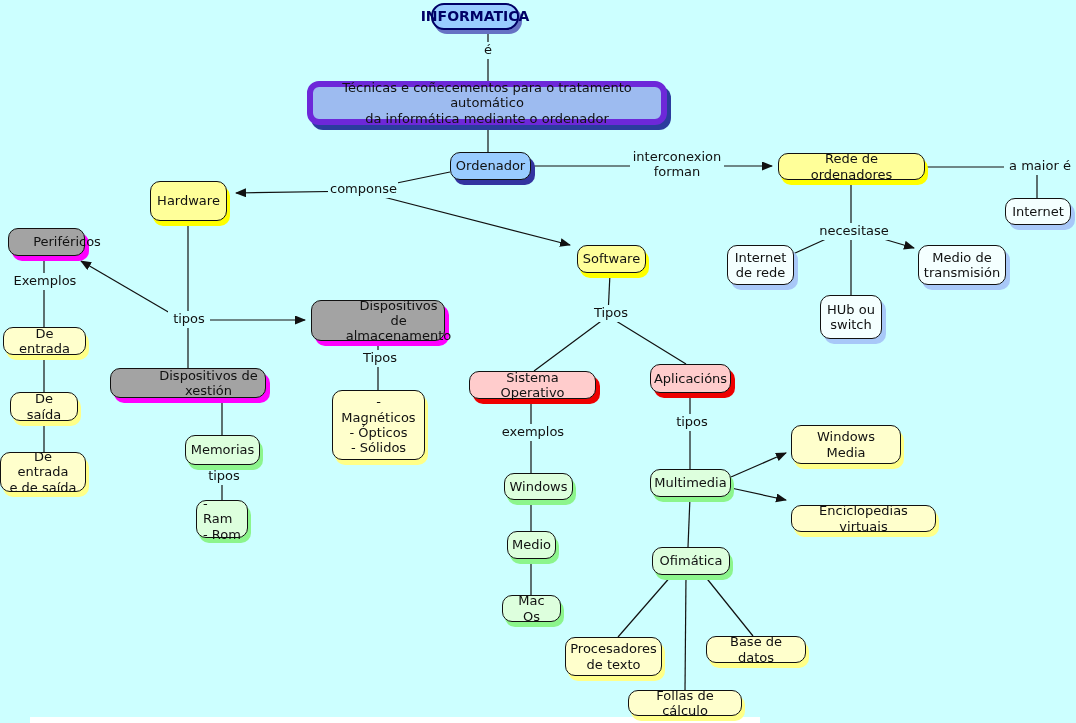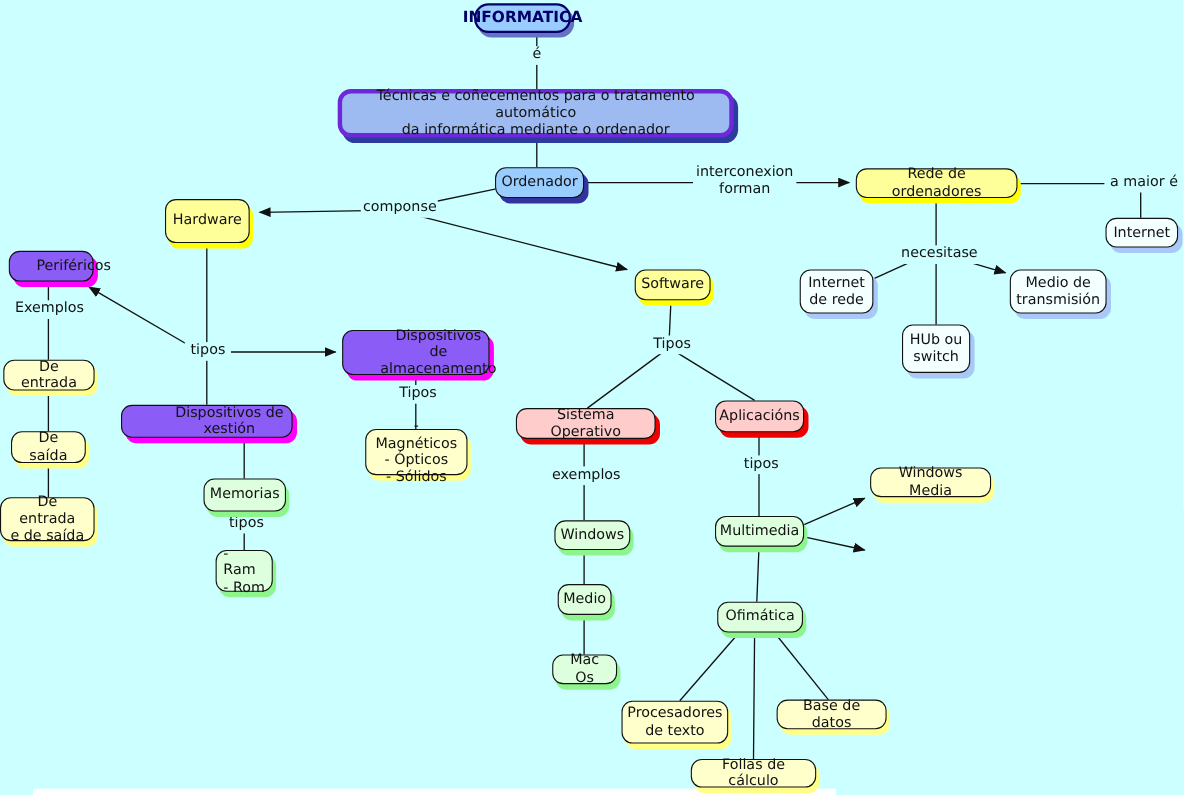--- a/index.html
+++ b/index.html
@@ -10,25 +10,25 @@
   svg.lines{position:absolute;left:0;top:0;z-index:1;}
   .node{
     position:absolute;z-index:3;box-sizing:border-box;
     display:flex;align-items:center;justify-content:center;
     border:1px solid #111;border-radius:10px;
     font-size:13px;line-height:1.18;color:#111;text-align:center;
     white-space:pre-line;padding:2px 6px;
   }
   .n-title{background:#99CCFF;border:2px solid #000066;color:#000066;
     font-weight:bold;font-size:14px;box-shadow:3px 4px 0 #6672C4;border-radius:12px;}
-  .n-def{background:#9DBBF0;border:4px solid #6d28d9;box-shadow:4px 5px 0 #2B3C9E;border-radius:12px;}
+  .n-def{background:#9DBBF0;border:6px solid #6d28d9;box-shadow:4px 5px 0 #2B3C9E;border-radius:12px;}
   .n-ordenador{background:#99CCFF;box-shadow:4px 5px 0 #3333A0;}
   .n-yellow{background:#FFFF99;box-shadow:3px 5px 0 #FFFF00;}
   .n-paleyellow{background:#FFFFCC;box-shadow:3px 5px 0 #FFFF88;}
-  .n-pink{background:#8b5cf6;box-shadow:4px 5px 0 #FF00FF;padding-left:47px;}
+  .n-pink{background:#a3a3a3;box-shadow:4px 5px 0 #FF00FF;padding-left:47px;}
   .n-red{background:#FFCCCC;box-shadow:4px 5px 0 #EE0000;}
   .n-green{background:#DDFFDD;box-shadow:3px 5px 0 #8CF58C;}
   .n-azure{background:#F4FFFF;box-shadow:4px 5px 0 #A8C8F8;}
   .ta-left{text-align:left;justify-content:flex-start;}
   .llabel{
     position:absolute;z-index:2;background:#CCFFFF;color:#111;
     font-size:13px;line-height:1.15;text-align:center;padding:1px 2px;
     white-space:pre-line;
   }
   .canvas-edge{position:absolute;z-index:0;background:#FFFFFF;}
@@ -110,33 +110,34 @@
 transmisión</div>
   <div class="node n-azure" style="left:820px;top:295px;width:62px;height:44px;">HUb ou
 switch</div>
   <div class="node n-pink" style="left:8px;top:228px;width:77px;height:28px;">Periféricos</div>
   <div class="node n-paleyellow" style="left:3px;top:327px;width:83px;height:28px;">De entrada</div>
   <div class="node n-paleyellow" style="left:10px;top:392px;width:68px;height:29px;">De saída</div>
   <div class="node n-paleyellow" style="left:0px;top:452px;width:86px;height:40px;">De entrada
 e de saída</div>
   <div class="node n-pink" style="left:311px;top:300px;width:134px;height:41px;">Dispositivos
 de almacenamento</div>
-  <div class="node n-paleyellow" style="left:332px;top:390px;width:93px;height:42px;">- Magnéticos
+  <div class="node n-paleyellow" style="left:332px;top:390px;width:93px;height:70px;">- Magnéticos
 - Ópticos
 - Sólidos</div>
   <div class="node n-pink" style="left:110px;top:368px;width:156px;height:30px;">Dispositivos de xestión</div>
   <div class="node n-green" style="left:185px;top:435px;width:75px;height:30px;">Memorias</div>
   <div class="node n-green ta-left" style="left:196px;top:500px;width:52px;height:38px;">- Ram
 - Rom</div>
   <div class="node n-red" style="left:469px;top:371px;width:127px;height:28px;">Sistema Operativo</div>
   <div class="node n-red" style="left:650px;top:364px;width:81px;height:29px;">Aplicacións</div>
   <div class="node n-green" style="left:504px;top:473px;width:69px;height:27px;">Windows</div>
   <div class="node n-green" style="left:507px;top:531px;width:49px;height:28px;">Medio</div>
   <div class="node n-green" style="left:502px;top:595px;width:59px;height:27px;">Mac Os</div>
   <div class="node n-green" style="left:650px;top:469px;width:81px;height:28px;">Multimedia</div>
-  <div class="node n-paleyellow" style="left:791px;top:425px;width:110px;height:27px;">Windows Media</div>
+  <div class="node n-paleyellow" style="left:791px;top:425px;width:110px;height:39px;">Windows Media</div>
+  <div class="node n-paleyellow" style="left:791px;top:505px;width:145px;height:27px;">Enciclopedias virtuais</div>
   <div class="node n-green" style="left:652px;top:547px;width:78px;height:28px;">Ofimática</div>
   <div class="node n-paleyellow" style="left:565px;top:637px;width:97px;height:39px;">Procesadores
 de texto</div>
   <div class="node n-paleyellow" style="left:706px;top:636px;width:100px;height:27px;">Base de datos</div>
   <div class="node n-paleyellow" style="left:628px;top:690px;width:114px;height:26px;">Follas de cálculo</div>
 
 </div>
 
 </body></html>

